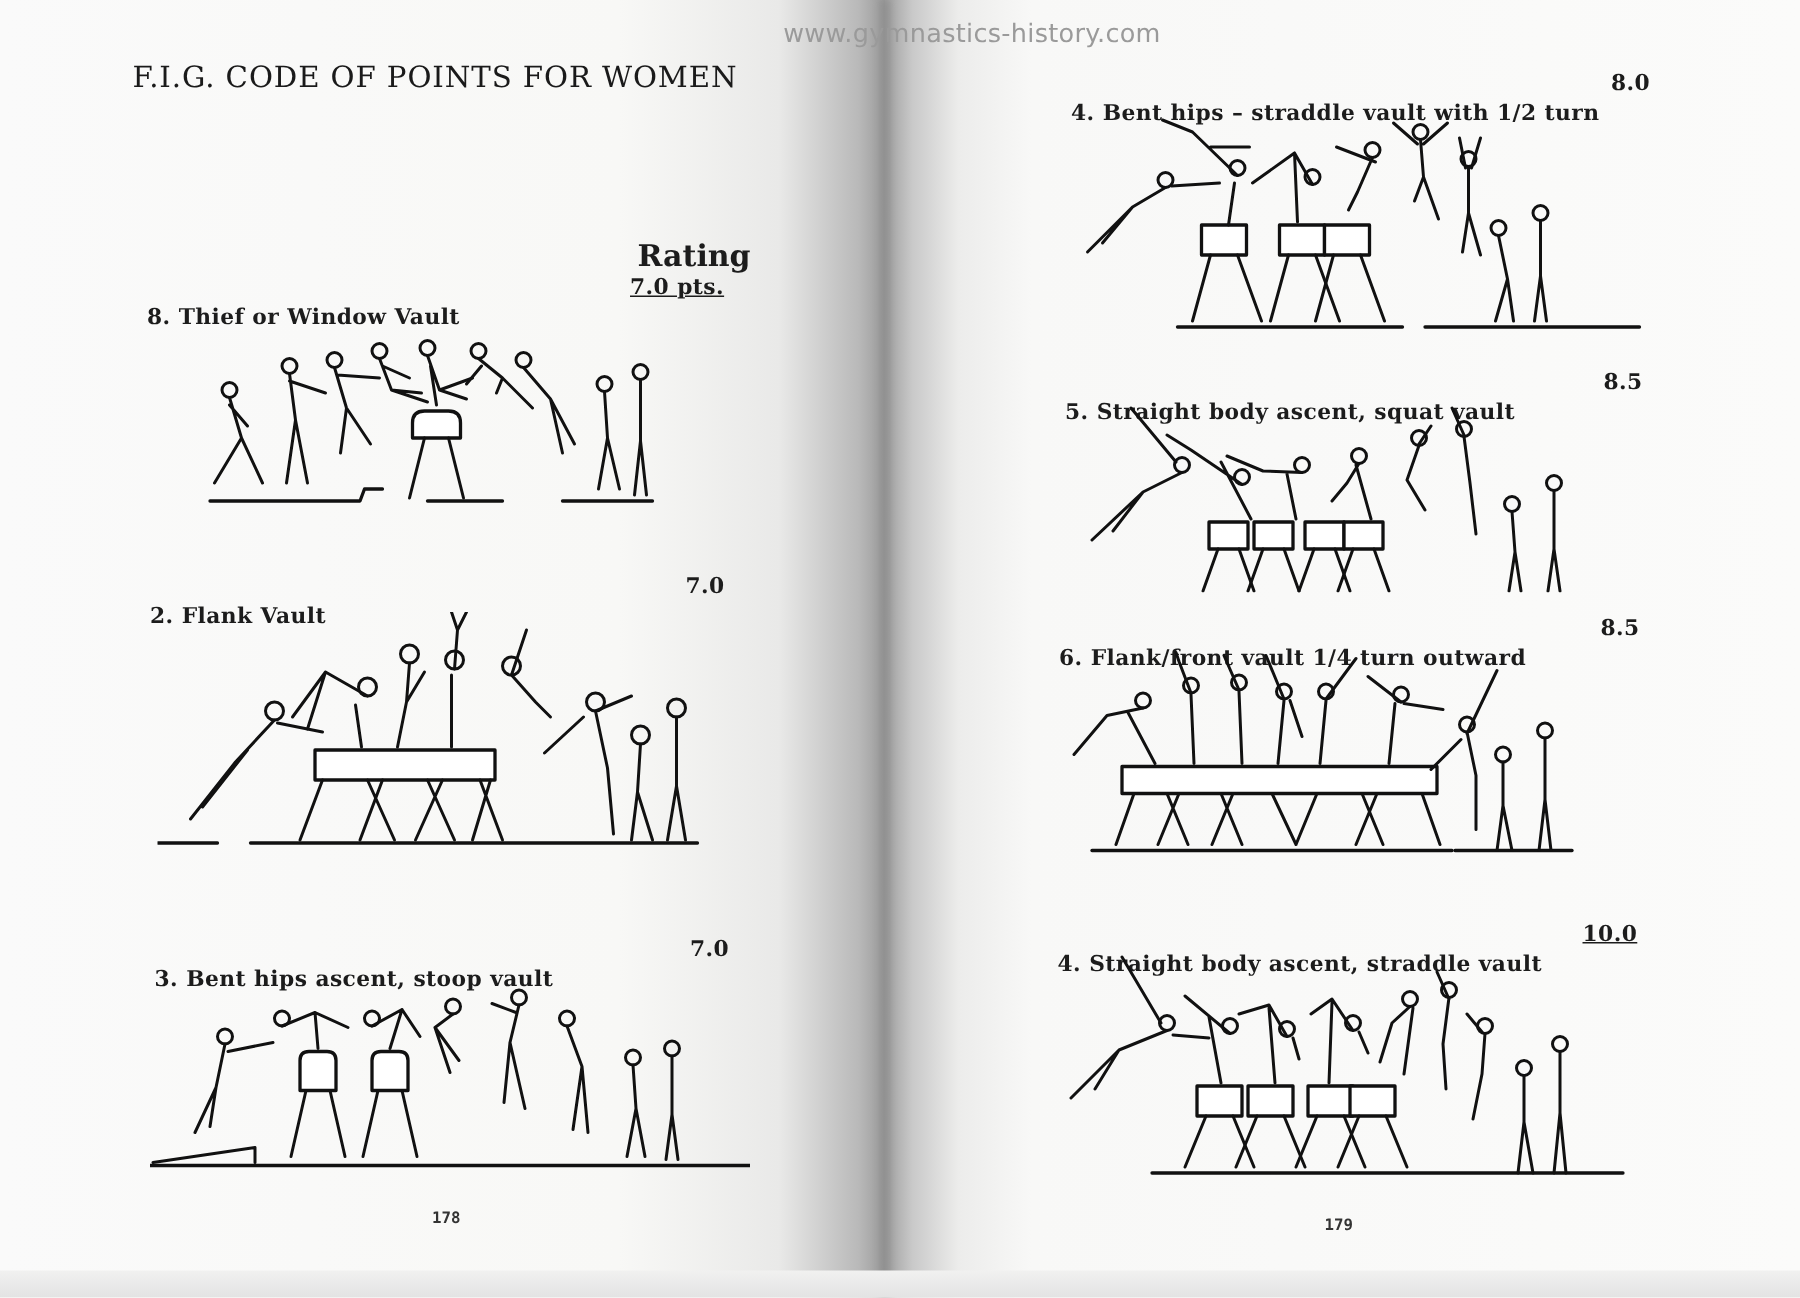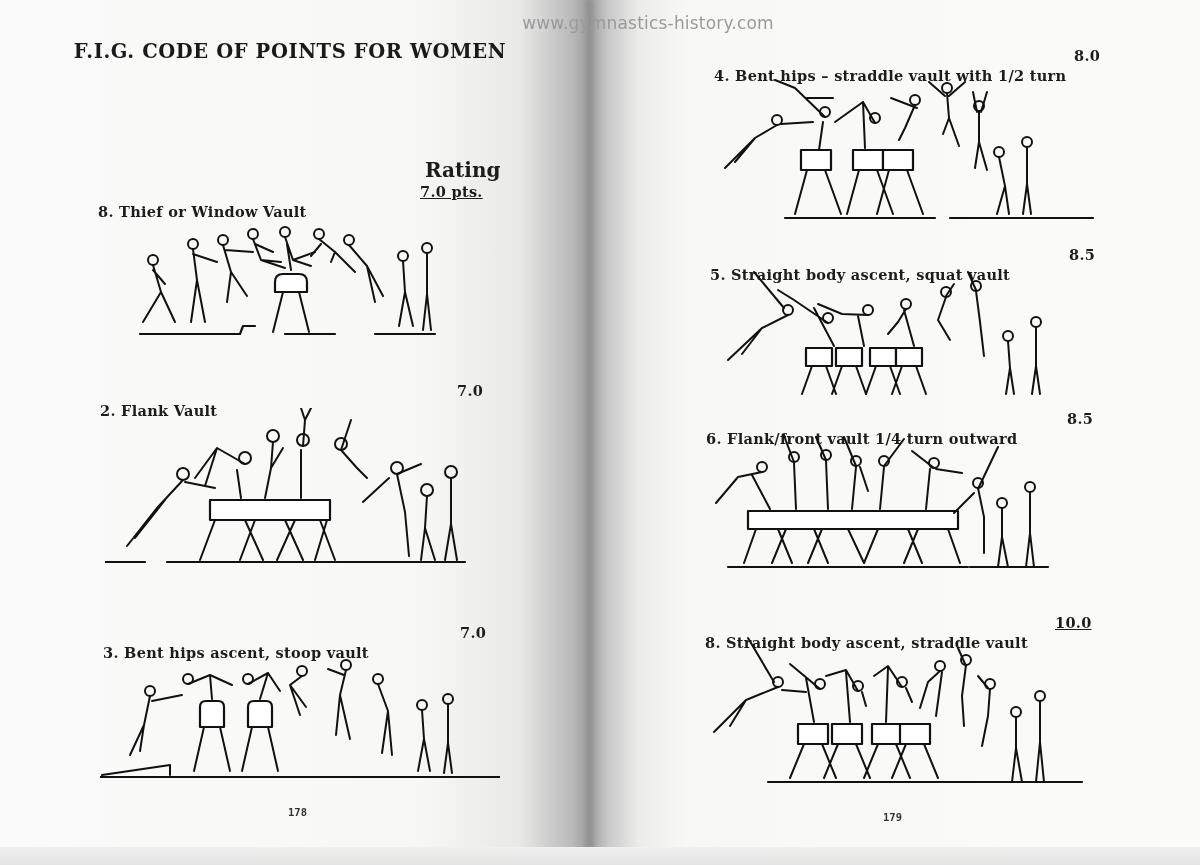--- a/index.html
+++ b/index.html
@@ -17,21 +17,21 @@
   .gutter { position:absolute; left:586px; top:0; width:8px; height:865px; background:#8a8a8a; opacity:.55; filter:blur(2px); }
   .bottom-edge { position:absolute; left:0; right:0; bottom:0; height:18px; background:linear-gradient(to bottom,#f1f1f0,#e3e3e3); }
 
   .watermark {
     position:absolute; top:13px; left:0; width:1200px; text-align:center;
     font-family:"DejaVu Sans", "Liberation Sans", sans-serif;
     font-size:17px; color:#9a9a9a; letter-spacing:.2px; z-index:5;padding-left:48px;
   }
   .title {
     position:absolute; left:60px; width:460px; text-align:center;
-    font-size:19.5px; letter-spacing:.6px; font-weight:bold; color:#1a1a1a;
+    font-size:19.5px; letter-spacing:.6px; font-weight:normal; color:#1a1a1a;
   }
   .title.l1 { top:40px; }
   .title.l2 { top:72px; }
 
   .rating-head { position:absolute; left:425px; top:158px; font-size:20px; font-weight:bold; }
 
   .entry { position:absolute; font-size:14.5px; font-weight:bold; letter-spacing:.3px; }
   .entry .label { position:absolute; left:0; white-space:nowrap;margin-top:20px; }
   .entry .score { position:absolute; white-space:nowrap; }
 
@@ -242,21 +242,21 @@
       <circle cx="270" cy="50" r="5"></circle>
         <path d="M270 55 L276 84 L276 120 M270 56 L290 14 M266 60 L246 80"></path>
       <circle cx="294" cy="70" r="5"></circle>
         <path d="M294 75 L294 104 L290 134 M294 104 L300 134"></path>
       <circle cx="322" cy="54" r="5"></circle>
         <path d="M322 59 L322 100 L318 134 M322 100 L326 134"></path>
     </svg>
   </div>
 
   <div class="entry" style="left:705px;top:614px;width:395px;">
-    <span class="label">8. Straight body ascent, straddle vault</span>
+    <span class="label">4. Straight body ascent, straddle vault</span>
     <span class="score" style="left:350px;text-decoration:underline;">10.0</span>
   </div>
   <div class="illus" style="left:706px;top:636px;width:380px;height:150px;">
     <svg viewBox="0 0 380 150">
       <path class="floor" d="M62 146 L376 146"></path>
       <path class="horse" d="M92 88 h30 v20 h-30z"></path>
         <path d="M98 108 L84 142 M116 108 L130 142"></path>
       <path class="horse" d="M126 88 h30 v20 h-30z"></path>
         <path d="M132 108 L118 142 M150 108 L164 142"></path>
       <path class="horse" d="M166 88 h30 v20 h-30z"></path>

